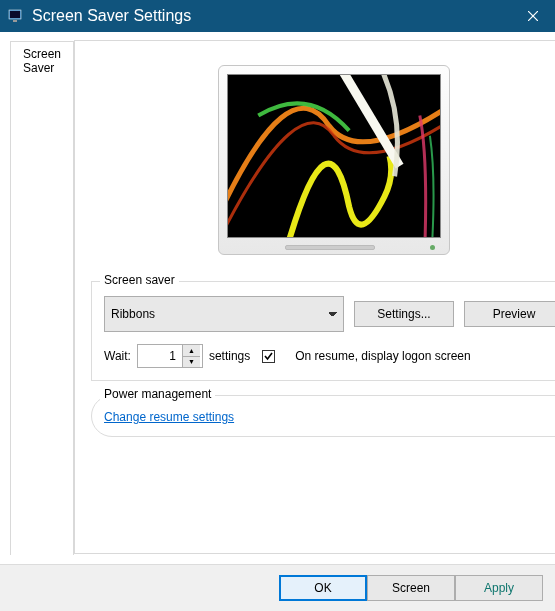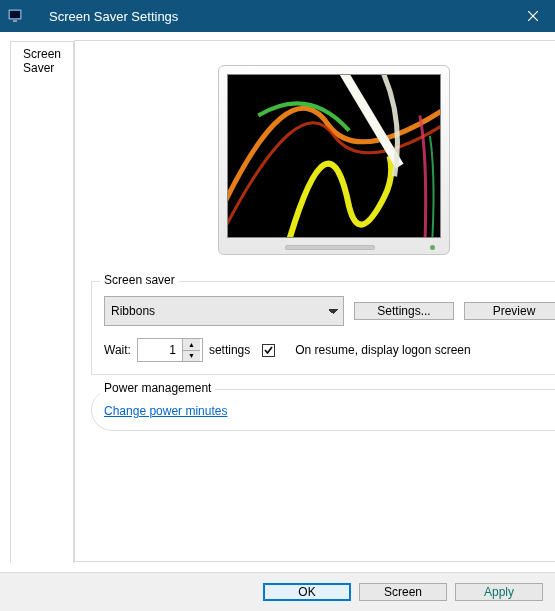--- a/index.html
+++ b/index.html
@@ -26,23 +26,22 @@
   .titlebar-icon {
     width: 16px;
     height: 16px;
     margin-right: 8px;
     display: flex;
     align-items: center;
     justify-content: center;
   }
   .titlebar-title {
     flex: 1;
-    font-size: 13px;
+    font-size: 16px;
     font-weight: 400;
-    margin-left: 17px;
   }
   .titlebar-close {
     width: 45px;
     height: 32px;
     display: flex;
     align-items: center;
     justify-content: center;
     cursor: pointer;
   }
   .content {
@@ -139,35 +138,35 @@
     color: #000;
   }
   .row {
     display: flex;
     align-items: center;
     gap: 8px;
   }
   .saver-row { gap: 10px; }
   select.combo {
     flex: 0 0 240px;
-    height: 30px;
+    height: 36px;
     border: 1px solid #adadad;
     background: #e8e8e8;
     font-family: inherit;
     font-size: 12px;
     padding: 0 6px;
     appearance: none;
     -webkit-appearance: none;
     background-image: linear-gradient(45deg, transparent 50%, #333 50%), linear-gradient(135deg, #333 50%, transparent 50%);
     background-position: right 10px center, right 5px center;
     background-size: 5px 5px, 5px 5px;
     background-repeat: no-repeat;
   }
   button.win {
-    height: 18px;
+    height: 26px;
     border: 1px solid #adadad;
     background: #e8e8e8;
     font-family: inherit;
     font-size: 12px;
     padding: 0 8px;
     cursor: pointer;
     min-width: 100px;
   }
   button.win:disabled {
     color: #0f766e;
@@ -235,21 +234,21 @@
     text-decoration: underline;
     cursor: pointer;
     font-size: 12px;
   }
   .footer {
     background: #f0f0f0;
     border-top: 1px solid #dcdcdc;
     padding: 10px 12px;
     display: flex;
     justify-content: flex-end;
-    gap: 8px;
+    gap: 0;
   }
   .footer button.win { min-width: 88px; }
   .footer button.default {
     border: 1px solid #0078d7;
     box-shadow: inset 0 0 0 1px #0078d7;
     background:#e5f1fb;
   }
 </style>
 </head>
 <body>
@@ -324,21 +323,21 @@
               <path d="M 2 5 L 4.5 8 L 9 2" stroke="#000" stroke-width="1.6" fill="none"></path>
             </svg>
           </span>
           <span>On resume, display logon screen</span>
         </label>
       </div>
     </div>
 
     <div class="groupbox" style="margin-top:14px;border-radius:27px;">
       <div class="groupbox-label">Power management</div>
-      <span class="link">Change power minutes</span>
+      <span class="link">Change resume settings</span>
     </div>
 
   </div>
 </div>
 
 <div class="footer">
   <button class="win default">OK</button>
   <button class="win">Screen</button>
   <button class="win" disabled="">Apply</button>
 </div>

